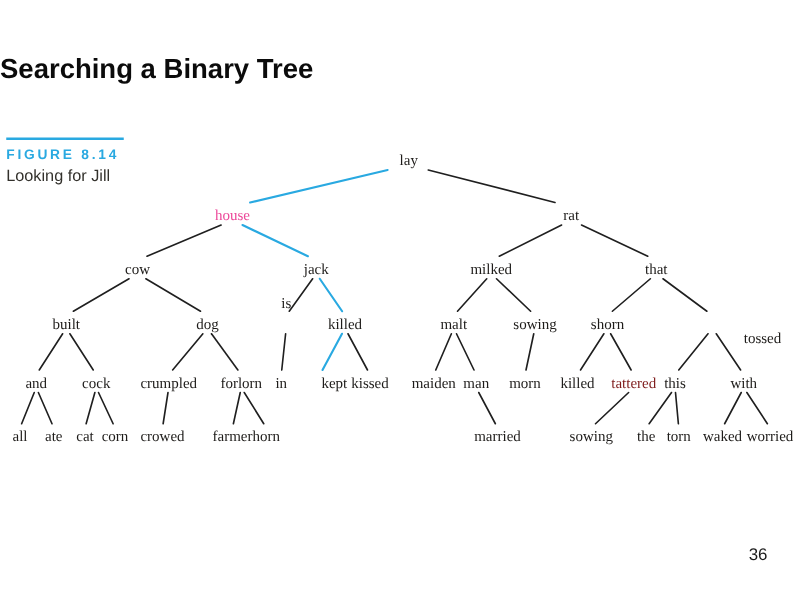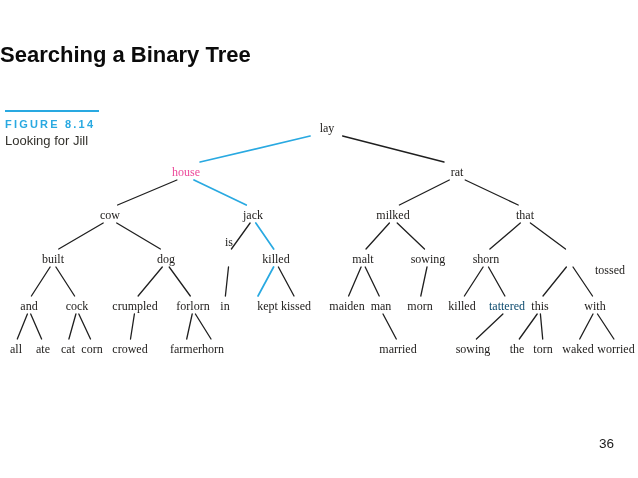--- a/index.html
+++ b/index.html
@@ -103,21 +103,21 @@
         <span class="tnode" style="left: 77px; top: 306px; color: rgb(30, 28, 26);">cock</span>
         <span class="tnode" style="left: 135px; top: 306px; color: rgb(30, 28, 26);">crumpled</span>
         <span class="tnode" style="left: 193px; top: 306px; color: rgb(30, 28, 26);">forlorn</span>
         <span class="tnode" style="left: 225px; top: 306px; color: rgb(30, 28, 26);">in</span>
         <span class="tnode" style="left: 256px; top: 306px; color: rgb(30, 28, 26); padding-left: 23px;">kept</span>
         <span class="tnode" style="left: 296px; top: 306px; color: rgb(30, 28, 26);">kissed</span>
         <span class="tnode" style="left: 347px; top: 306px; color: rgb(30, 28, 26);">maiden</span>
         <span class="tnode" style="left: 381px; top: 306px; color: rgb(30, 28, 26);">man</span>
         <span class="tnode" style="left: 420px; top: 306px; color: rgb(30, 28, 26);">morn</span>
         <span class="tnode" style="left: 462px; top: 306px; color: rgb(30, 28, 26);">killed</span>
-        <span class="tnode" style="left: 507px; top: 306px; color: #0c4a6e;">tattered</span>
+        <span class="tnode" style="left: 507px; top: 306px; color: #7f1d1d;">tattered</span>
         <span class="tnode" style="left: 540px; top: 306px; color: rgb(30, 28, 26);">this</span>
         <span class="tnode" style="left: 595px; top: 306px; color: rgb(30, 28, 26);">with</span>
         <span class="tnode" style="left: 16px; top: 349px; color: rgb(30, 28, 26);">all</span>
         <span class="tnode" style="left: 43px; top: 349px; color: rgb(30, 28, 26);">ate</span>
         <span class="tnode" style="left: 68px; top: 349px; color: rgb(30, 28, 26);">cat</span>
         <span class="tnode" style="left: 92px; top: 349px; color: rgb(30, 28, 26);">corn</span>
         <span class="tnode" style="left: 130px; top: 349px; color: rgb(30, 28, 26);">crowed</span>
         <span class="tnode" style="left: 186px; top: 349px; color: rgb(30, 28, 26);">farmer</span>
         <span class="tnode" style="left: 213px; top: 349px; color: rgb(30, 28, 26);">horn</span>
         <span class="tnode" style="left: 398px; top: 349px; color: rgb(30, 28, 26);">married</span>

